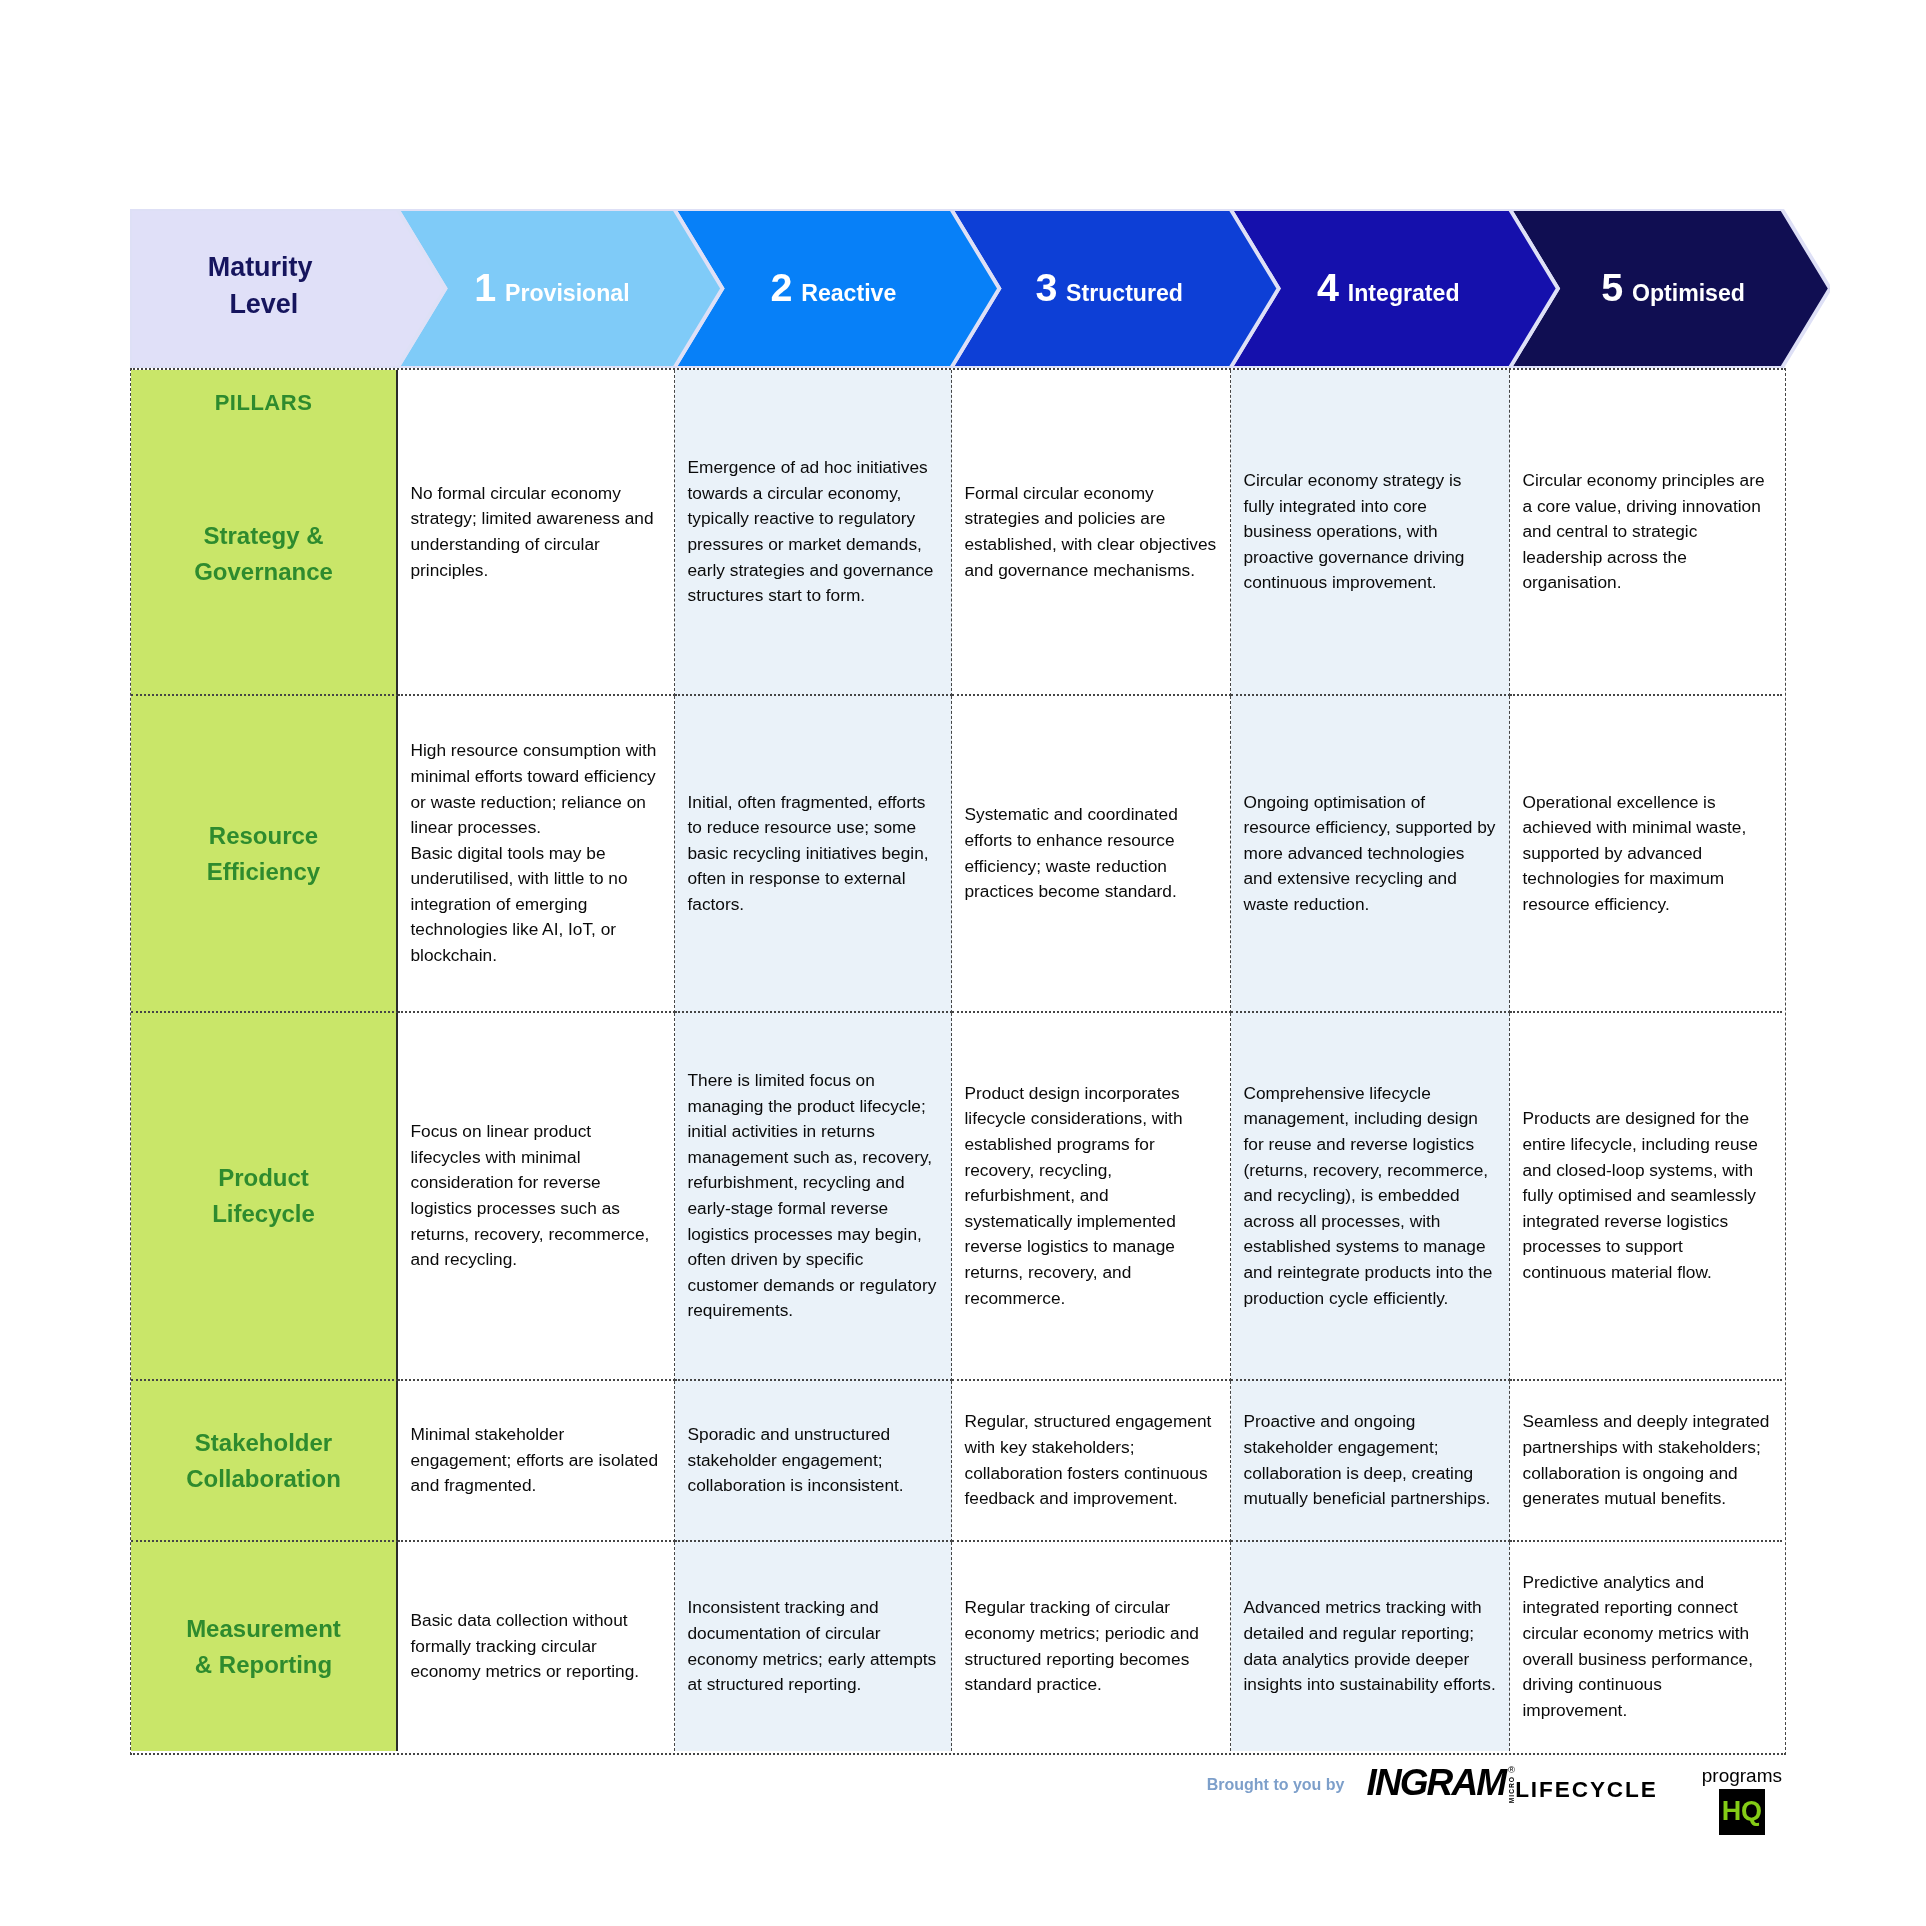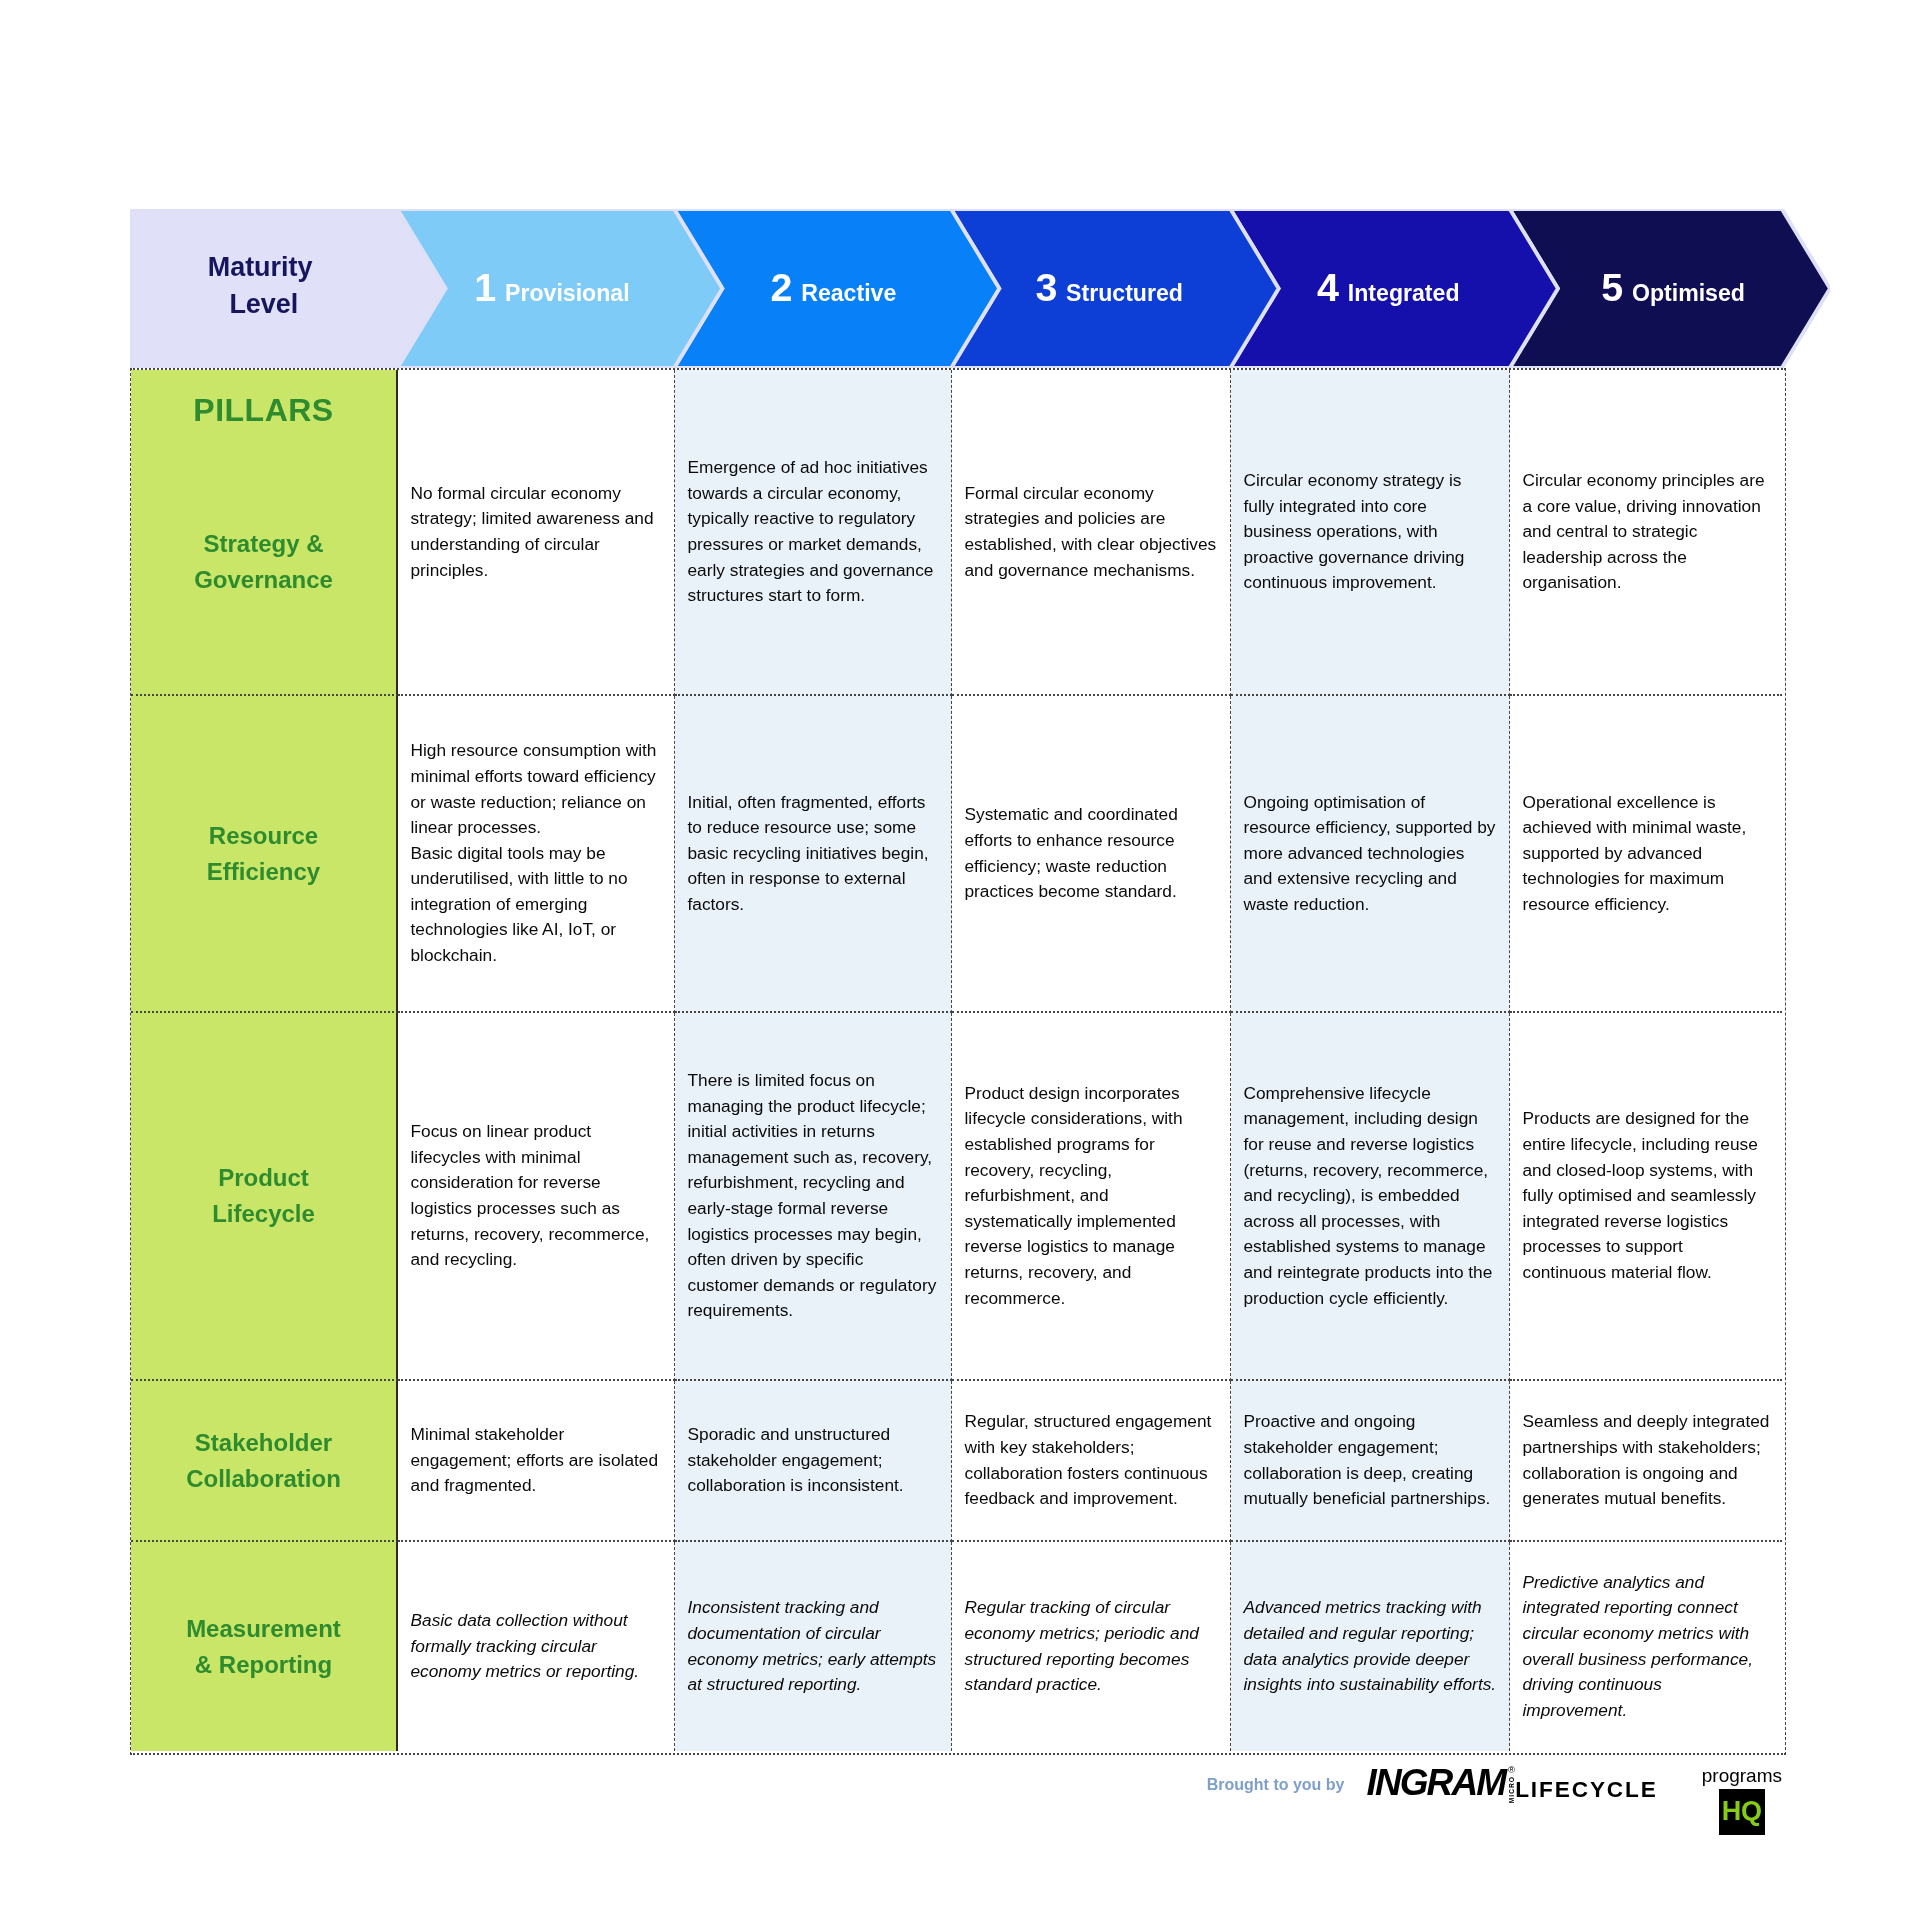--- a/index.html
+++ b/index.html
@@ -43,34 +43,34 @@
     background:#ffffff;
   }
   .cell{
     border-right:1.9px dashed var(--border-ink);
     border-bottom:2.4px dotted var(--border-ink);
     display:flex;align-items:center;
     padding:4.8px 12.5px;
     font-size:17.3px;line-height:1.48;color:var(--cell-ink);
   }
   .cell.last-col{border-right:none;}
-  .cell.last-row{border-bottom:none;font-style:italic;}
+  .cell.last-row{border-bottom:none;}
   .cell.alt{background:var(--alt-cell-bg);}
   .cell-text{white-space:pre-line;}
   .pillar-cell{
     background:var(--pillar-bg);
     border-right:2.4px solid var(--pillar-divider);
     border-bottom:2.4px dotted var(--border-ink);
     display:flex;flex-direction:column;align-items:center;justify-content:center;
     text-align:center;color:var(--pillar-ink);
     font-weight:bold;font-size:24px;line-height:1.5;
     padding:4.8px 6.7px;
   }
   .pillar-cell.last-row{border-bottom:none;}
-  .pillars-head{margin-top:11.6px;font-size:32px;letter-spacing:0.5px;text-align:center;}
+  .pillars-head{margin-top:11.6px;font-size:22px;letter-spacing:0.5px;text-align:center;}
   .pillar-name{flex:1;display:flex;align-items:center;justify-content:center;white-space:pre-line;}
   .pillar-cell.simple{justify-content:center;}
 
   .footer{
     position:absolute;left:1233px;top:1765px;width:549px;
     display:flex;align-items:flex-start;justify-content:flex-end;gap:22px;
   }
   .brought{margin-top:10.6px;font-size:16px;font-weight:bold;color:var(--footer-blue);white-space:nowrap;}
   .ingram-block{display:flex;align-items:flex-end;color:var(--logo-ink);}
   .ingram-row{display:flex;align-items:flex-start;}

